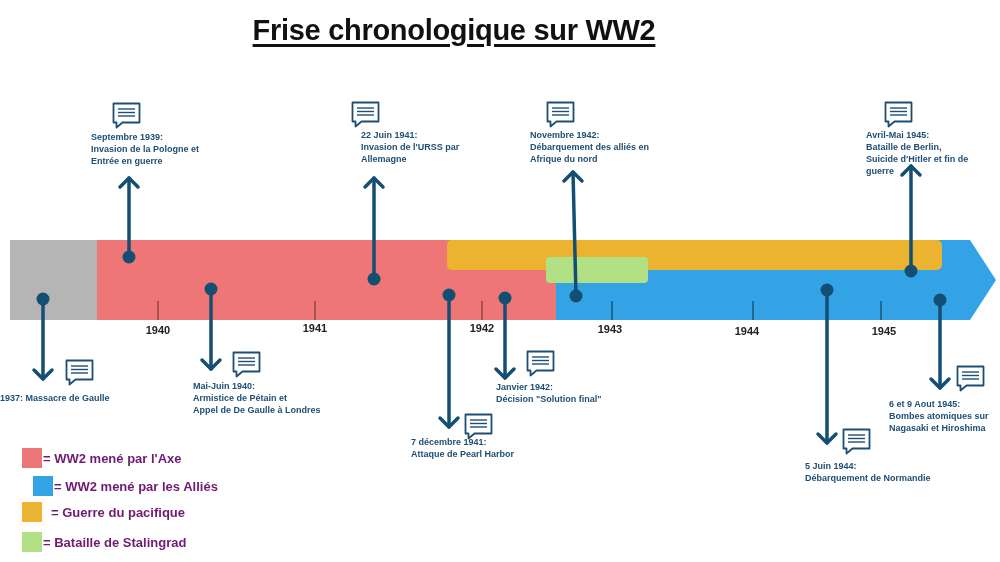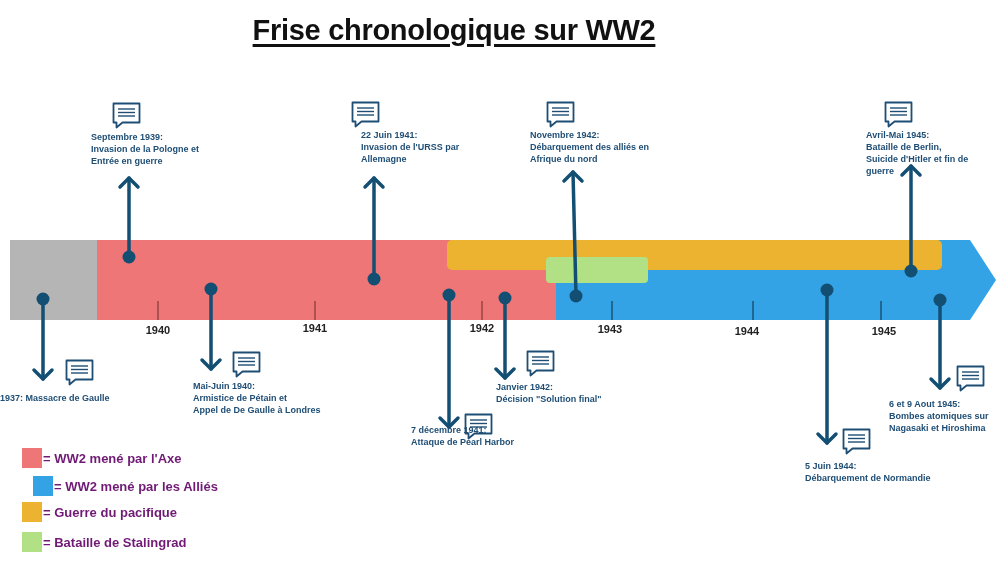--- a/index.html
+++ b/index.html
@@ -137,34 +137,34 @@
 Allemagne</span></div>
 <div class="event-label" style="left:530px; top:129px;"><span>Novembre 1942:</span><br><span>Débarquement des alliés en
 Afrique du nord</span></div>
 <div class="event-label" style="left:866px; top:129px;"><span>Avril-Mai 1945:</span><br><span>Bataille de Berlin,
 Suicide d'Hitler et fin de
 guerre</span></div>
 
 <div class="event-label" style="left:0px; top:392px;"><span>1937: Massacre de Gaulle</span></div>
 <div class="event-label" style="left:193px; top:380px;"><span>Mai-Juin 1940:</span><br><span>Armistice de Pétain et
 Appel de De Gaulle à Londres</span></div>
-<div class="event-label" style="left:411px; top:424px;"><span>7 décembre 1941:</span><br><span>Attaque de Pearl Harbor</span></div>
+<div class="event-label" style="left:411px; top:436px;"><span>7 décembre 1941:</span><br><span>Attaque de Pearl Harbor</span></div>
 <div class="event-label" style="left:496px; top:381px;"><span>Janvier 1942:</span><br><span>Décision "Solution final"</span></div>
 <div class="event-label" style="left:805px; top:460px;"><span>5 Juin 1944:</span><br><span>Débarquement de Normandie</span></div>
 <div class="event-label" style="left:889px; top:398px;"><span>6 et 9 Aout 1945:</span><br><span>Bombes atomiques sur
 Nagasaki et Hiroshima</span></div>
 
 <div class="legend-item" style="top:448px;">
   <div class="legend-swatch" style="background:#ef7676;"></div>
   <span class="legend-text">= WW2 mené par l'Axe</span>
 </div>
 <div class="legend-item" style="top:476px;padding-left:11px;">
   <div class="legend-swatch" style="background:#33a3e6;"></div>
   <span class="legend-text">= WW2 mené par les Alliés</span>
 </div>
-<div class="legend-item" style="top:502px;">
+<div class="legend-item" style="top:502px;gap:8px;">
   <div class="legend-swatch" style="background:#ecb330;"></div>
   <span class="legend-text">= Guerre du pacifique</span>
 </div>
 <div class="legend-item" style="top:532px;">
   <div class="legend-swatch" style="background:#b1e085;"></div>
   <span class="legend-text">= Bataille de Stalingrad</span>
 </div>
 
 </body></html>

